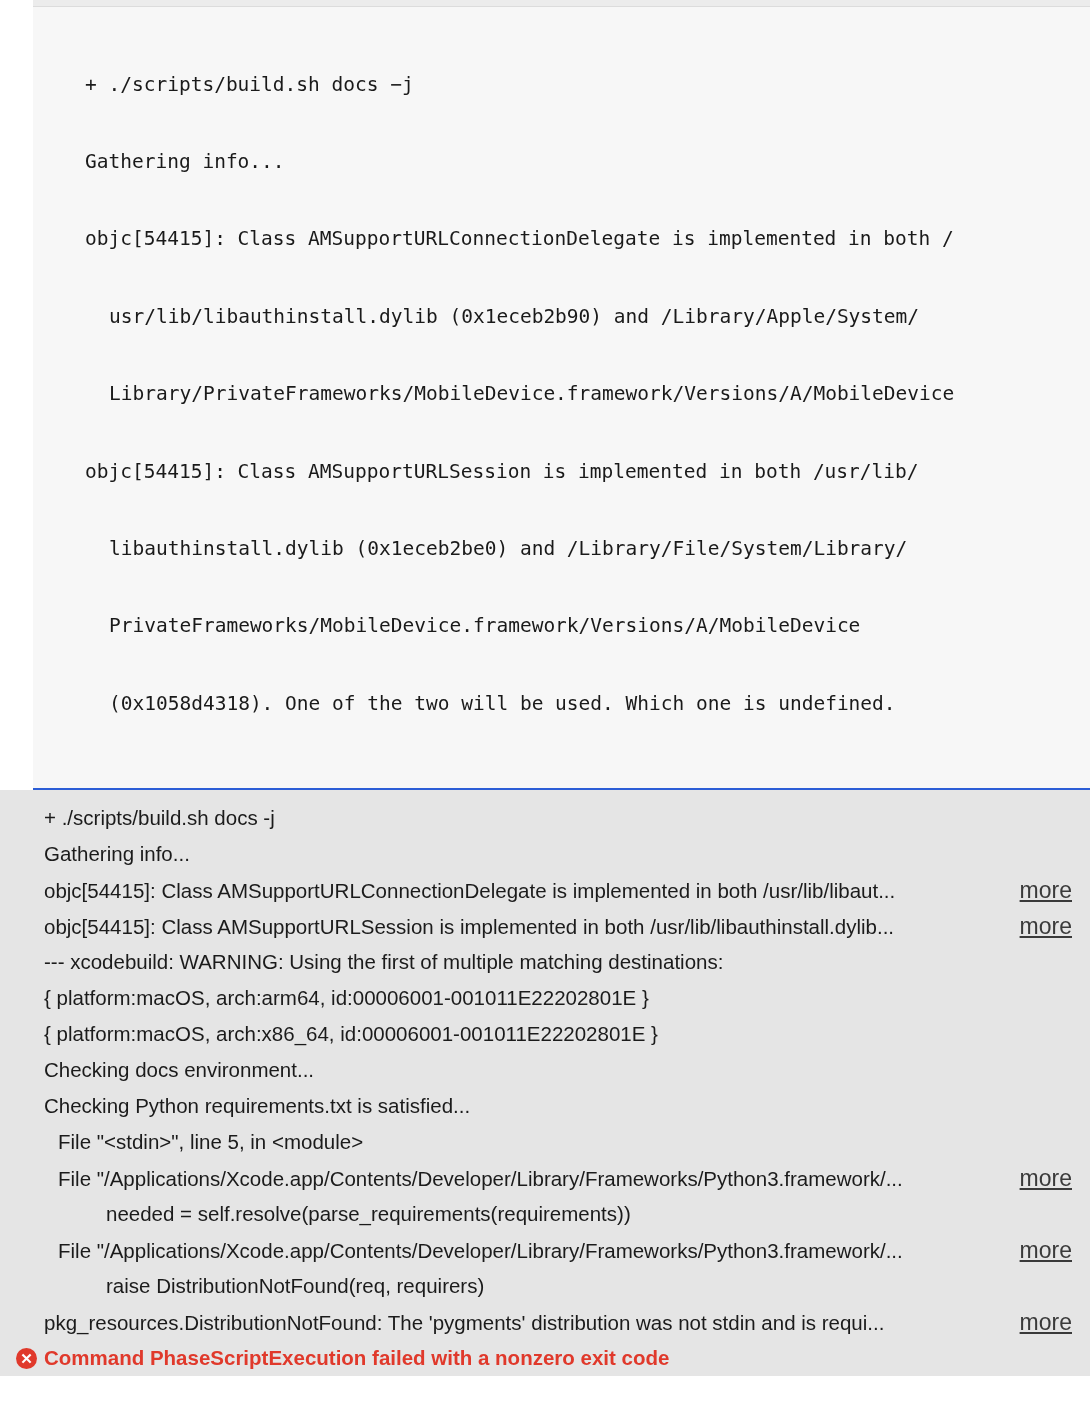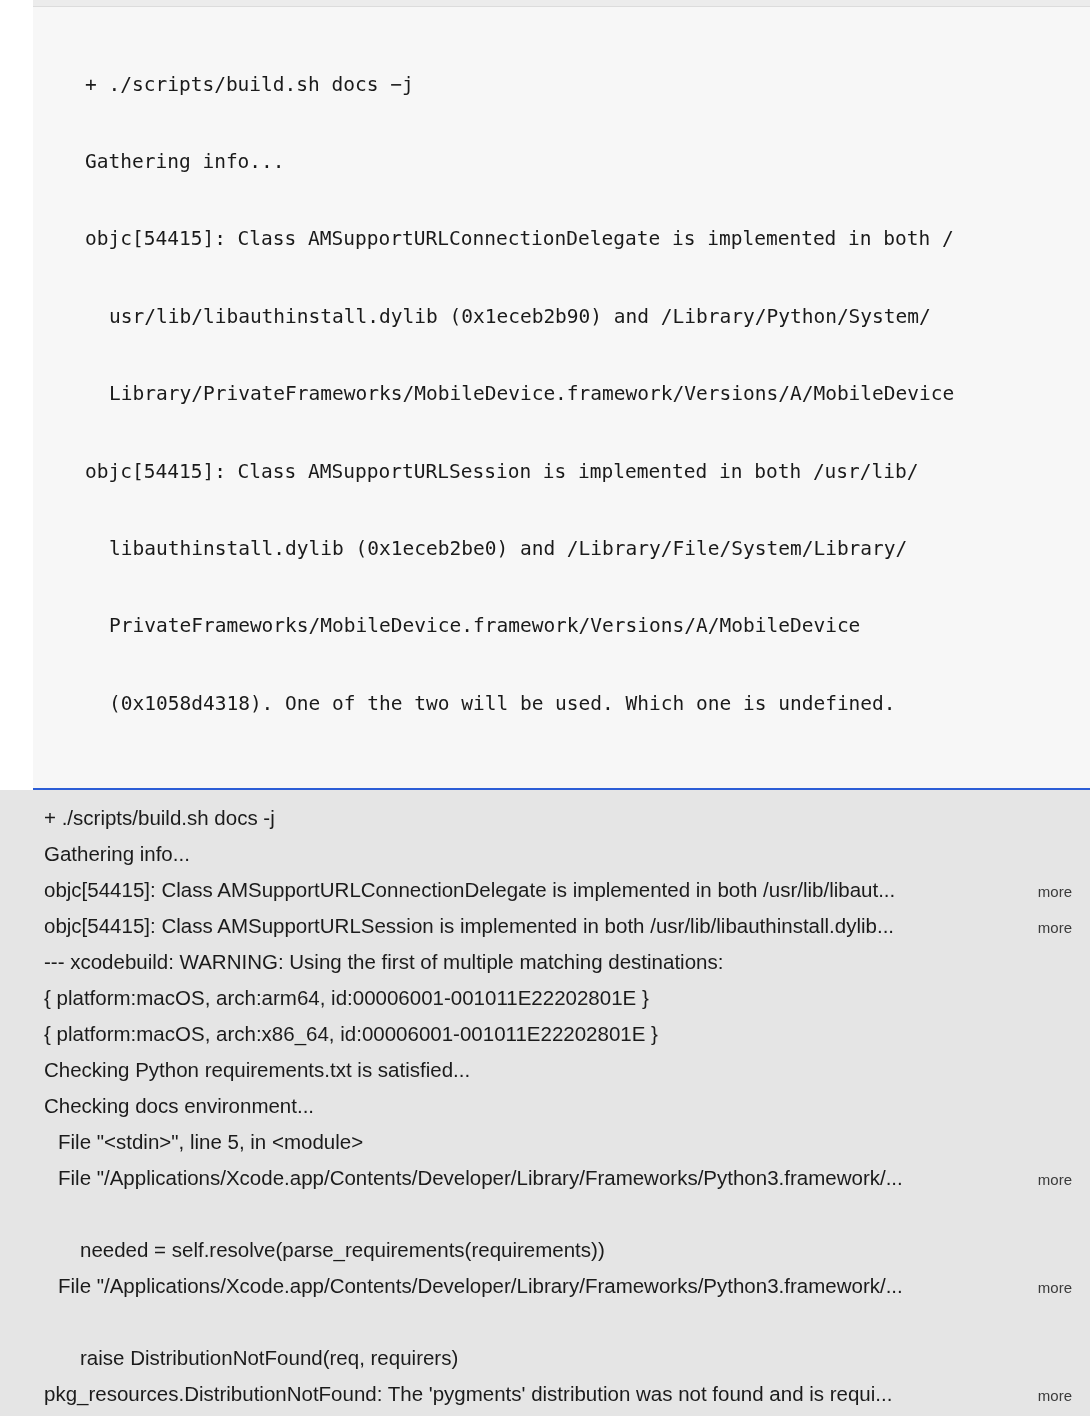--- a/index.html
+++ b/index.html
@@ -71,25 +71,26 @@
     height: 36px;
     box-sizing: border-box;
   }
   .issue-text {
     flex: 1 1 auto;
     white-space: nowrap;
     overflow: hidden;
     text-overflow: ellipsis;
   }
   .issue-row.ind1 { padding-left: 58px; }
-  .issue-row.ind2 { padding-left: 80px; margin-top: 36px; }
+  .issue-row.ind2 { padding-left: 106px; }
   .more-link {
     flex: 0 0 auto;
     color: #3a3a3a;
-    font-size: 15px;
+    text-decoration: underline;
+    font-size: 23px;
     margin-left: 16px;
     cursor: pointer;
   }
   .issue-row.error {
     color: #e0392b;
     font-weight: bold;
     padding-left: 44px;
   }
   .err-icon {
     position: absolute;
@@ -111,21 +112,21 @@
 <body>
 
 <div class="page">
 
   <div class="console-pane">
     <div class="console-topline"></div>
     <div class="console-lines">
       <div class="cline indent0">+ ./scripts/build.sh docs −j</div>
       <div class="cline indent0">Gathering info...</div>
       <div class="cline indent0">objc[54415]: Class AMSupportURLConnectionDelegate is implemented in both /</div>
-      <div class="cline indent1">usr/lib/libauthinstall.dylib (0x1eceb2b90) and /Library/Python/System/</div>
+      <div class="cline indent1">usr/lib/libauthinstall.dylib (0x1eceb2b90) and /Library/Apple/System/</div>
       <div class="cline indent1">Library/PrivateFrameworks/MobileDevice.framework/Versions/A/MobileDevice</div>
       <div class="cline indent0">objc[54415]: Class AMSupportURLSession is implemented in both /usr/lib/</div>
       <div class="cline indent1">libauthinstall.dylib (0x1eceb2be0) and /Library/File/System/Library/</div>
       <div class="cline indent1">PrivateFrameworks/MobileDevice.framework/Versions/A/MobileDevice</div>
       <div class="cline indent1">(0x1058d4318). One of the two will be used. Which one is undefined.</div>
       
       
       
       
       
@@ -172,25 +173,25 @@
 
     <div class="issue-row">
       <span class="issue-text">{ platform:macOS, arch:arm64, id:00006001-001011E22202801E }</span>
     </div>
 
     <div class="issue-row">
       <span class="issue-text">{ platform:macOS, arch:x86_64, id:00006001-001011E22202801E }</span>
     </div>
 
     <div class="issue-row">
+      <span class="issue-text">Checking docs environment...</span>
+    </div>
+
+    <div class="issue-row">
       <span class="issue-text">Checking Python requirements.txt is satisfied...</span>
-    </div>
-
-    <div class="issue-row">
-      <span class="issue-text">Checking docs environment...</span>
     </div>
 
 
     <div class="issue-row ind1">
       <span class="issue-text">File "&lt;stdin&gt;", line 5, in &lt;module&gt;</span>
     </div>
 
     <div class="issue-row ind1">
       <span class="issue-text">File "/Applications/Xcode.app/Contents/Developer/Library/Frameworks/Python3.framework/...</span>
       <span class="more-link">more</span>
@@ -203,21 +204,21 @@
     <div class="issue-row ind1">
       <span class="issue-text">File "/Applications/Xcode.app/Contents/Developer/Library/Frameworks/Python3.framework/...</span>
       <span class="more-link">more</span>
     </div>
 
     <div class="issue-row ind2">
       <span class="issue-text">raise DistributionNotFound(req, requirers)</span>
     </div>
 
     <div class="issue-row">
-      <span class="issue-text">pkg_resources.DistributionNotFound: The 'pygments' distribution was not found and is requi...</span>
+      <span class="issue-text">pkg_resources.DistributionNotFound: The 'pygments' distribution was not stdin and is requi...</span>
       <span class="more-link">more</span>
     </div>
 
     <div class="issue-row error">
       <span class="err-icon">✕</span>
       <span class="issue-text">Command PhaseScriptExecution failed with a nonzero exit code</span>
     </div>
 
   </div>
 </div>

